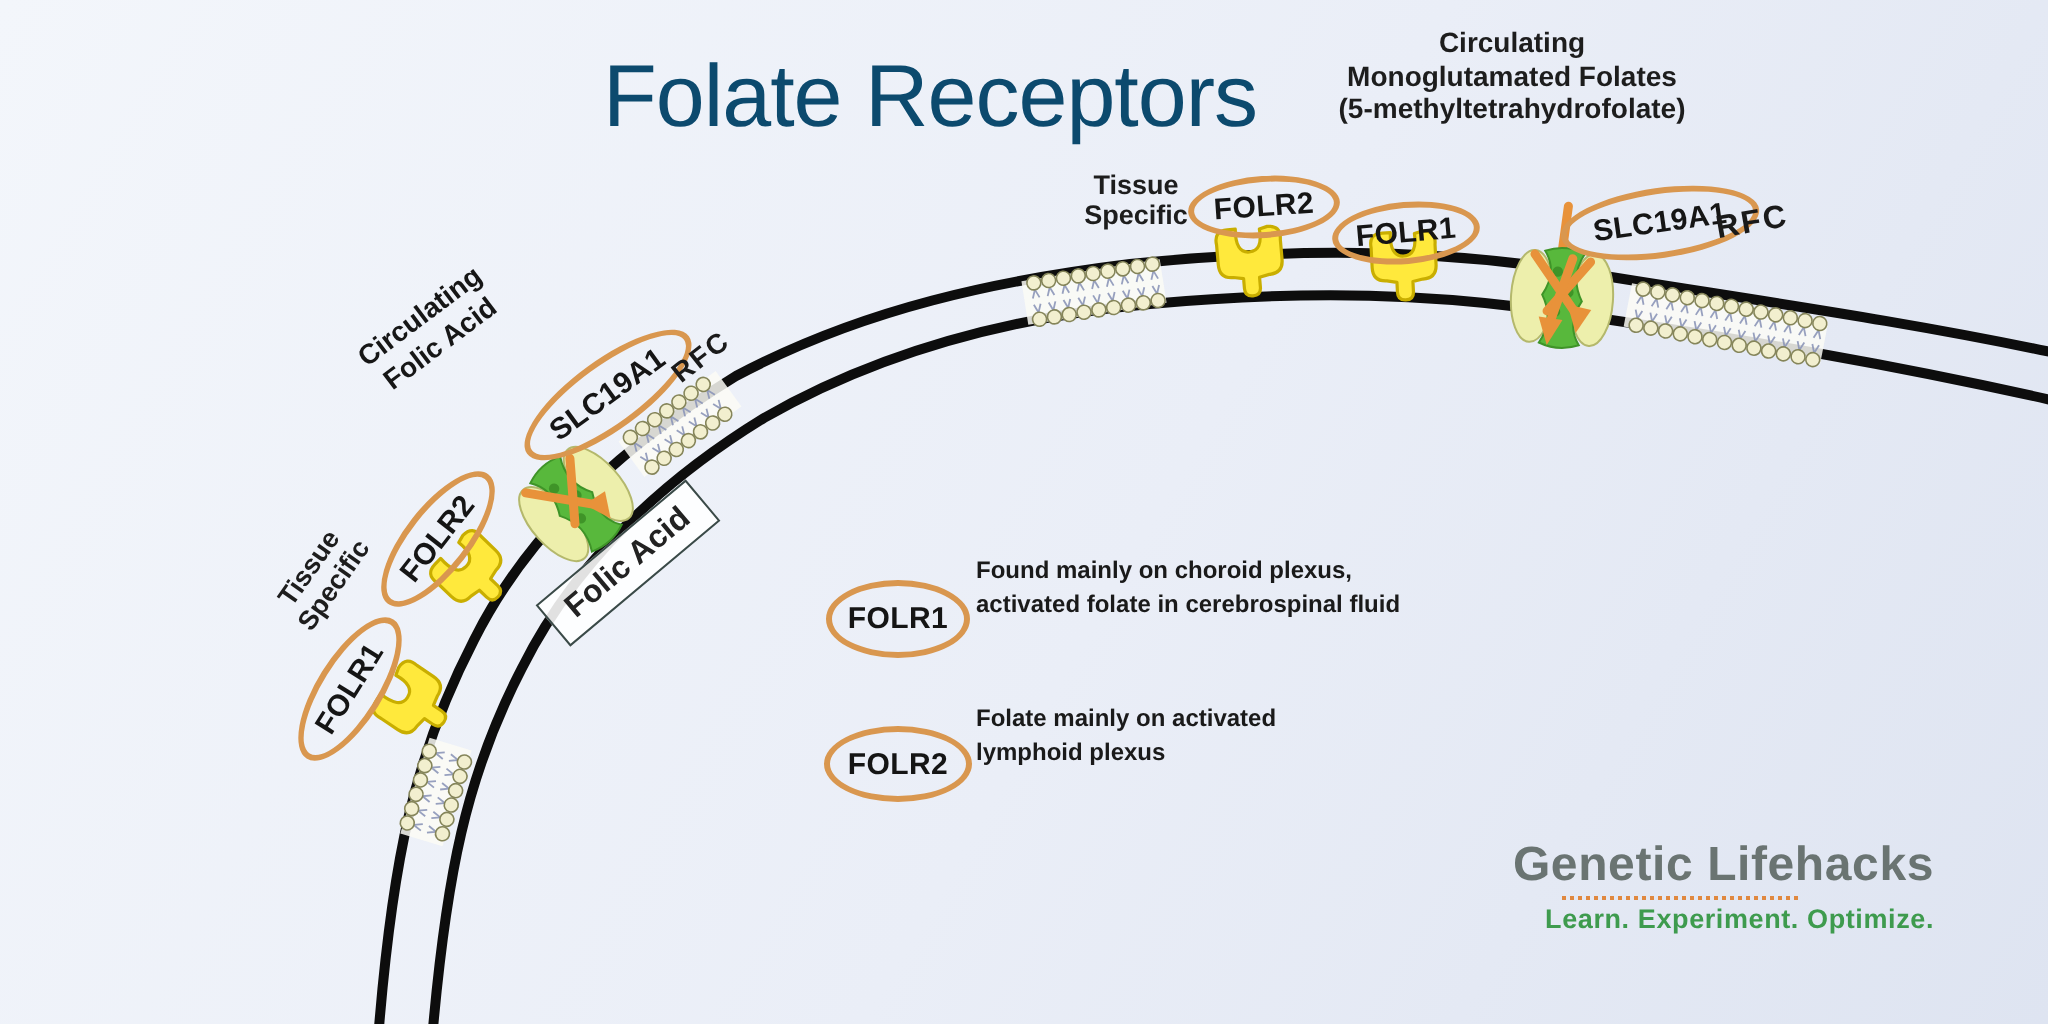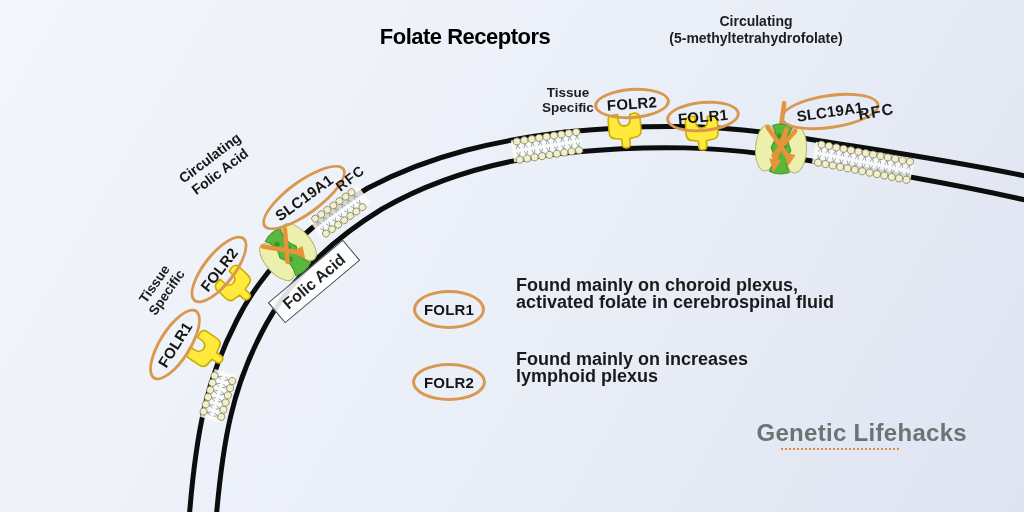--- a/index.html
+++ b/index.html
@@ -16,21 +16,21 @@
   .lipid-bg{fill:#FCFCF6;opacity:.85;}
   .bead{fill:#F2EFCF;stroke:#85855A;stroke-width:.8;}
   .tail{stroke:#8C96B8;stroke-width:.9;fill:none;opacity:.9;}
   .receptor-body{fill:#FFE93C;stroke:#C9AE00;stroke-width:1.6;stroke-linejoin:round;}
   .t-side{fill:#EDEFAC;stroke:#B4B86C;stroke-width:1;}
   .t-mid{fill:#58B83C;stroke:#3F9428;stroke-width:1;}
   .t-dot{fill:#3F9428;}
   .t-arrow{stroke:#E8923A;stroke-width:4.5;fill:none;stroke-linecap:round;}
   .t-head{fill:#E8923A;}
   
-  .title{left:280px;top:24px;width:370px;text-align:center;font-size:22px;font-weight:700;letter-spacing:-.5px;color:#000000;}
+  .title{left:280px;top:24px;width:370px;text-align:center;font-size:44px;font-weight:400;letter-spacing:-.5px;color:#0c4a6e;}
   .heading-tr{left:630px;top:13px;width:252px;text-align:center;font-size:14px;line-height:16.5px;font-weight:600;color:#1d1d1d;}
   .small-note{font-size:13.5px;line-height:14.5px;font-weight:600;color:#1d1d1d;text-align:center;}
   .tissue-top{left:518px;top:86px;width:100px;}
   .tissue-left{left:118px;top:274px;width:86px;transform:rotate(-55deg);}
   .circ-left{left:152px;top:148px;width:126px;text-align:center;font-size:14px;line-height:17px;font-weight:600;transform:rotate(-37deg);}
   .rfc{font-weight:600;color:#1a1a1a;letter-spacing:1.2px;}
   .rfc-right{left:858px;top:103px;font-size:16px;transform:rotate(-10deg);}
   .rfc-left{left:334px;top:170px;font-size:14px;transform:rotate(-38deg);}
   .oval{border:3px solid #D9974F;border-radius:50%;display:flex;align-items:center;justify-content:center;
         font-weight:800;color:#151515;font-size:15px;letter-spacing:.2px;}
@@ -40,21 +40,21 @@
   .ov-left-slc {left:254px;top:180px;width:94px;height:29px;transform:rotate(-36deg);}
   .ov-left-folr2{left:178px;top:253px;width:76px;height:27px;transform:rotate(-52deg);}
   .ov-left-folr1{left:134px;top:328px;width:76px;height:27px;transform:rotate(-58deg);}
   .ov-desc{border-width:3.5px;}
   .ov-desc-folr1{left:413px;top:290px;width:66px;height:33px;}
   .ov-desc-folr2{left:412px;top:363px;width:68px;height:32px;}
   .folic-box{left:265px;top:268px;width:96px;height:25px;transform:rotate(-40deg);
         border:1.5px solid #3A4A48;background:rgba(255,255,255,.88);
         display:flex;align-items:center;justify-content:center;
         font-size:16px;font-weight:600;color:#222;}
-  .desc{left:488px;width:330px;font-size:18px;line-height:17px;font-weight:600;color:#1a1a1a;margin-left:28px;}
+  .desc{left:488px;width:330px;font-size:12px;line-height:17px;font-weight:600;color:#1a1a1a;}
   .desc1{top:277px;} .desc2{top:351px;}
   .logo{left:712px;top:419px;width:255px;text-align:right;}
   .logo-name{font-size:24px;font-weight:800;color:#6A7472;letter-spacing:.3px;}
   .logo-sep{width:118px;margin:1px auto 2px auto;border-top:2px dotted #E0883F;}
   .logo-tag{font-size:13.5px;font-weight:700;color:#3E9B4E;letter-spacing:.3px;}
 </style>
 </head>
 <body>
 
 <svg width="1024" height="512" viewBox="0 0 1024 512">
@@ -244,20 +244,21 @@
     <use href="#transporter"></use>
     <path class="t-arrow" d="M4,-20 L-5,12"></path>
     <path class="t-head" d="M-11,10 L1,11 L-6,24 Z"></path>
   </g>
 </svg>
 
 <div class="abs title">Folate Receptors</div>
 
 <div class="abs heading-tr">
   <div>Circulating</div>
+  <div>Monoglutamated Folates</div>
   <div>(5-methyltetrahydrofolate)</div>
 </div>
 
 <div class="abs small-note tissue-top">
   <div>Tissue</div>
   <div>Specific</div>
 </div>
 
 <div class="abs circ-left">
   <div>Circulating</div>
@@ -282,20 +283,21 @@
 <div class="abs folic-box">Folic Acid</div>
 
 <div class="abs oval ov-desc ov-desc-folr1">FOLR1</div>
 <div class="abs desc desc1">
   <div>Found mainly on choroid plexus,</div>
   <div>activated folate in cerebrospinal fluid</div>
 </div>
 
 <div class="abs oval ov-desc ov-desc-folr2">FOLR2</div>
 <div class="abs desc desc2">
-  <div>Found mainly on increases</div>
+  <div>Folate mainly on activated</div>
   <div>lymphoid plexus</div>
 </div>
 
 <div class="abs logo">
   <div class="logo-name">Genetic Lifehacks</div>
   <div class="logo-sep"></div>
+  <div class="logo-tag">Learn. Experiment. Optimize.</div>
 </div>
 
 </body></html>

